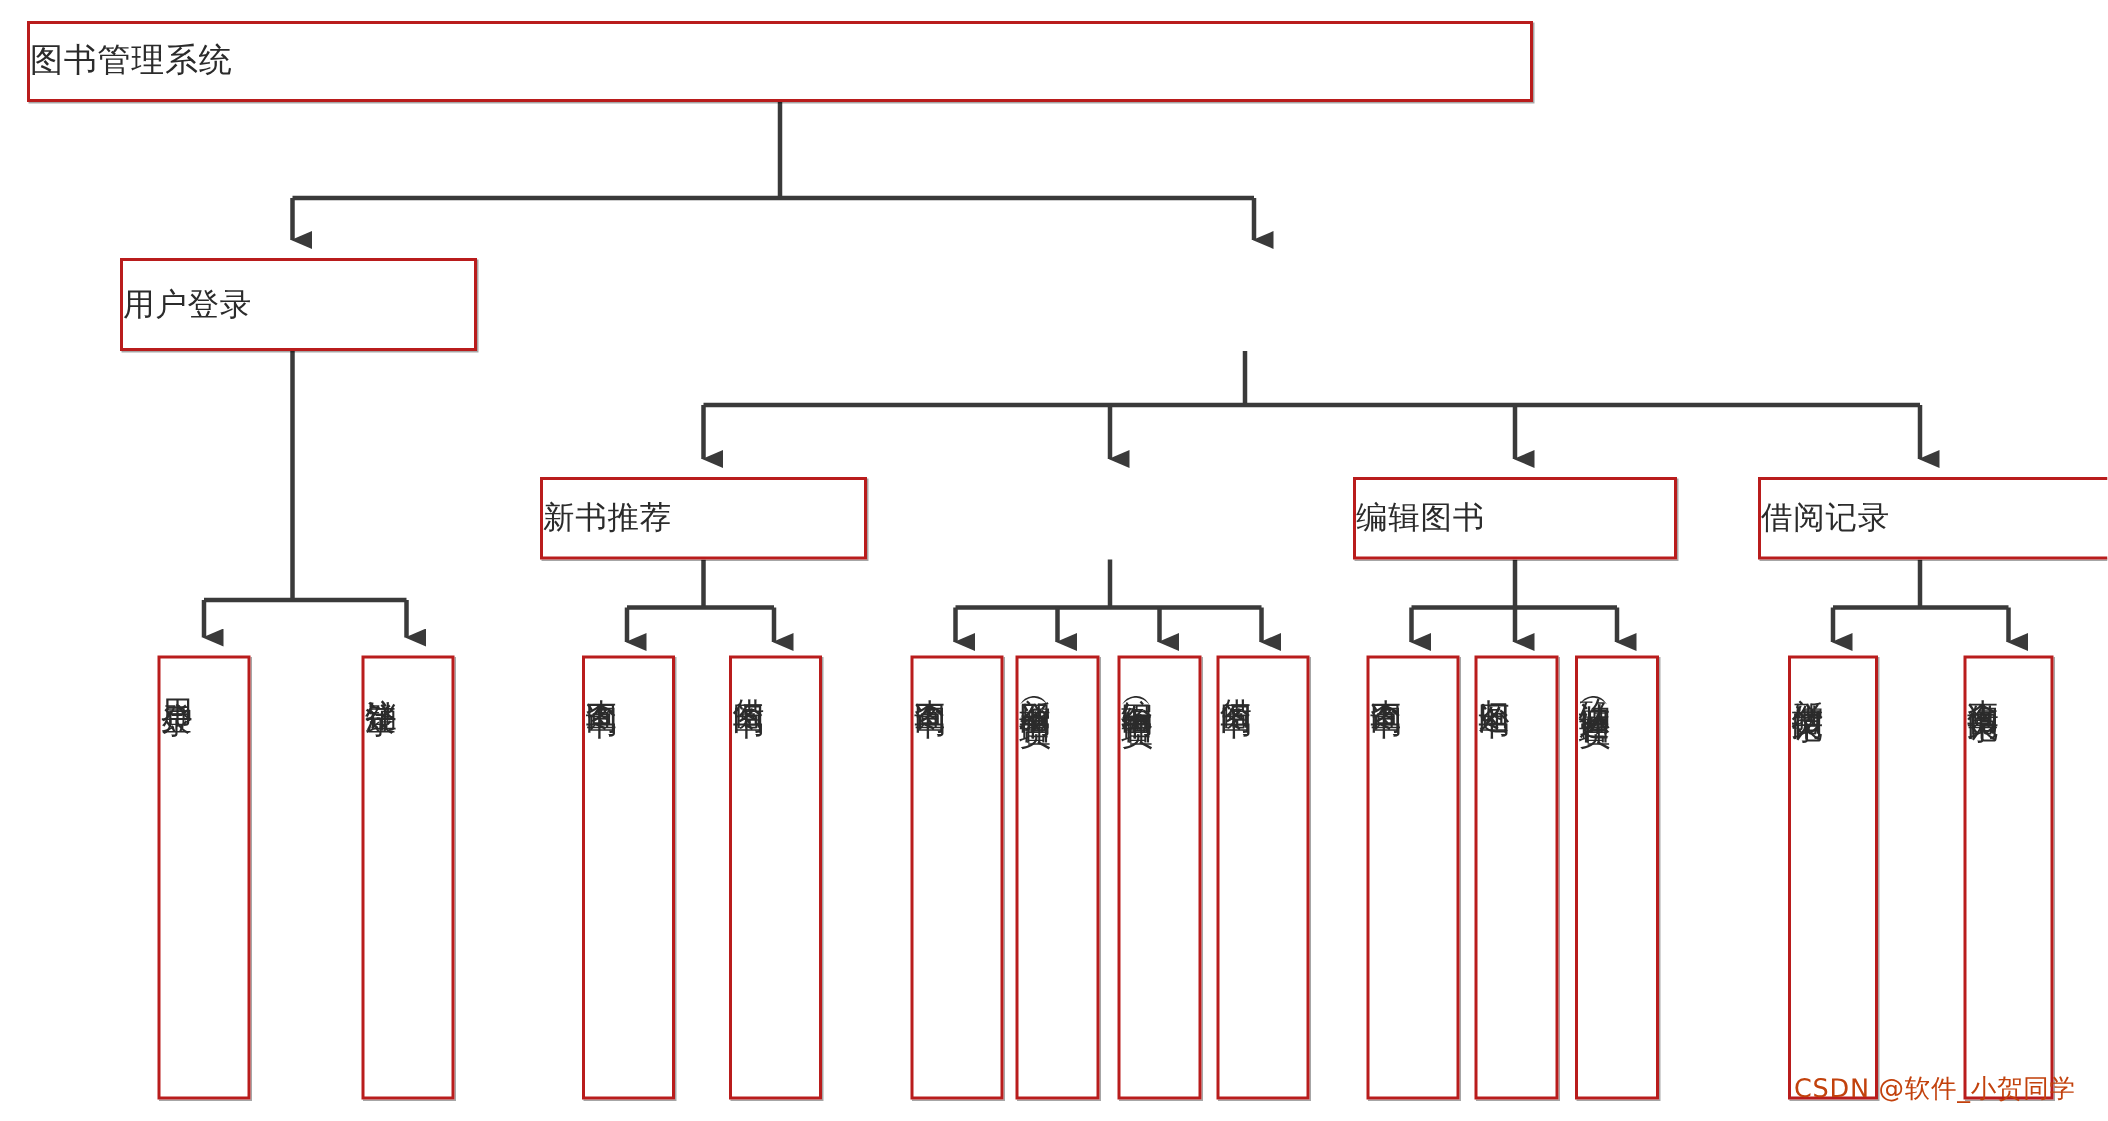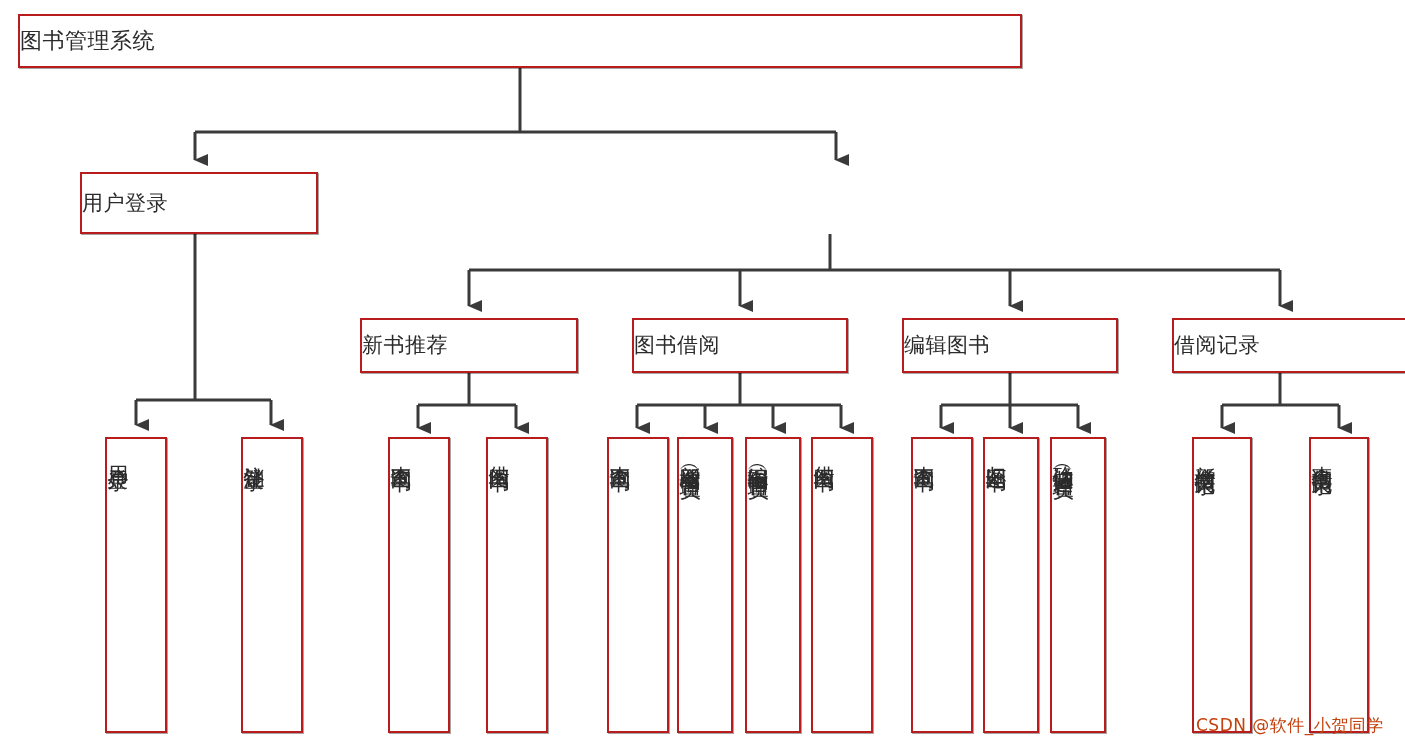--- a/index.html
+++ b/index.html
@@ -131,23 +131,20 @@
 
   <div class="node horiz" style="left:80px; top:172px; width:238px; height:62px;">
     <span class="label">用户登录</span>
   </div>
 
 
   <div class="node horiz" style="left:360px; top:318px; width:218px; height:55px;">
     <span class="label">新书推荐</span>
   </div>
 
-  <div class="node horiz" style="left:632px; top:318px; width:216px; height:55px;">
-    <span class="label">图书借阅</span>
-  </div>
 
   <div class="node horiz" style="left:902px; top:318px; width:216px; height:55px;">
     <span class="label">编辑图书</span>
   </div>
 
   <div class="node horiz" style="left:1172px; top:318px; width:245px; height:55px;">
     <span class="label">借阅记录</span>
   </div>
 
   <div class="node vert" style="left:105px; top:437px; width:62px; height:296px;">

